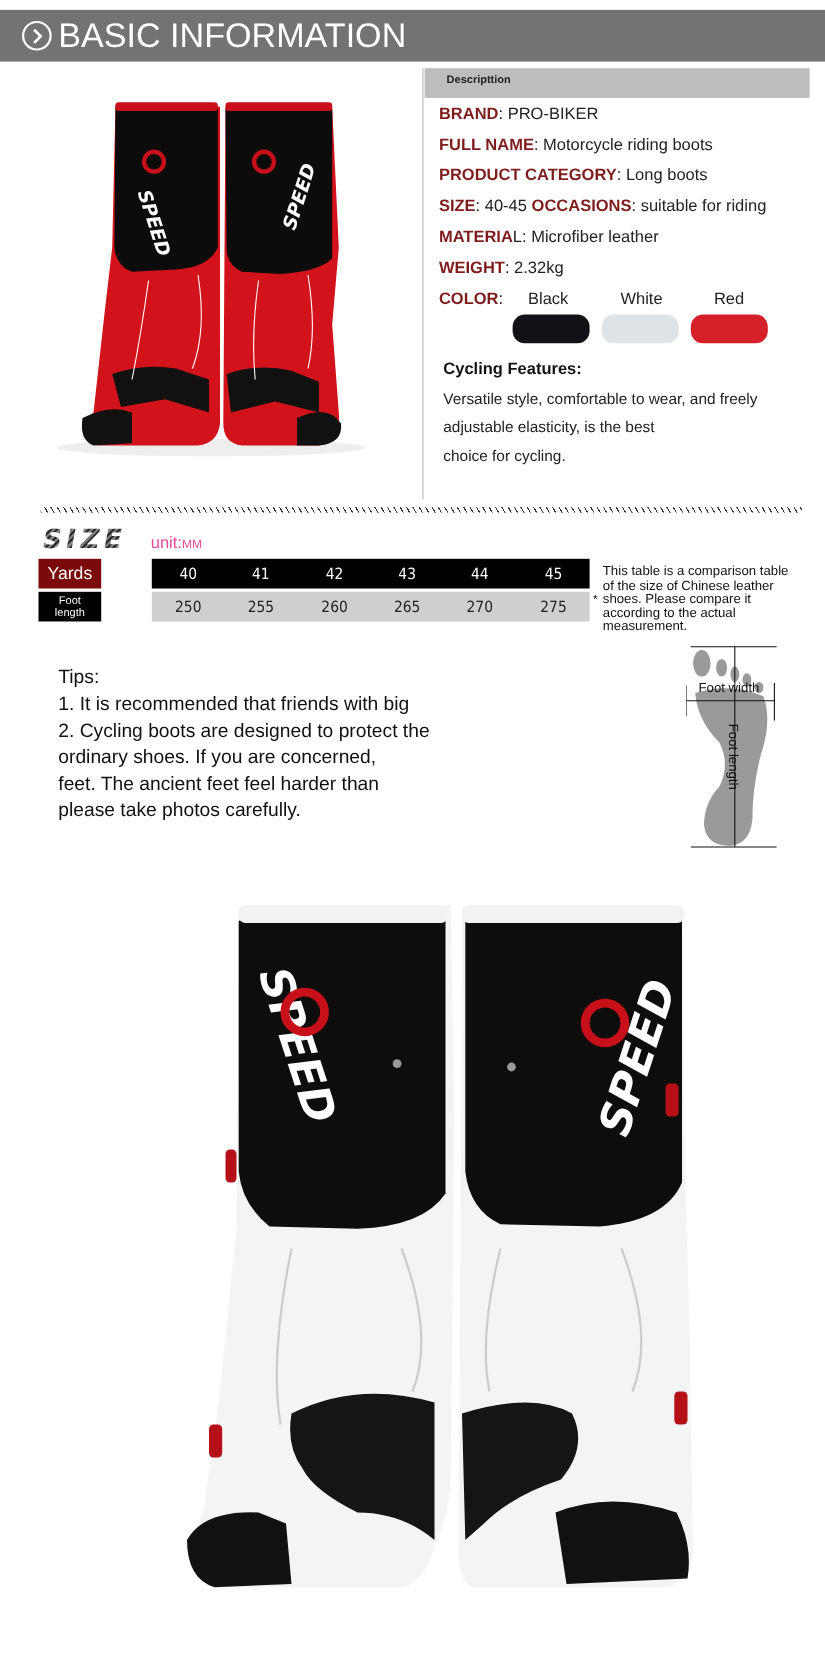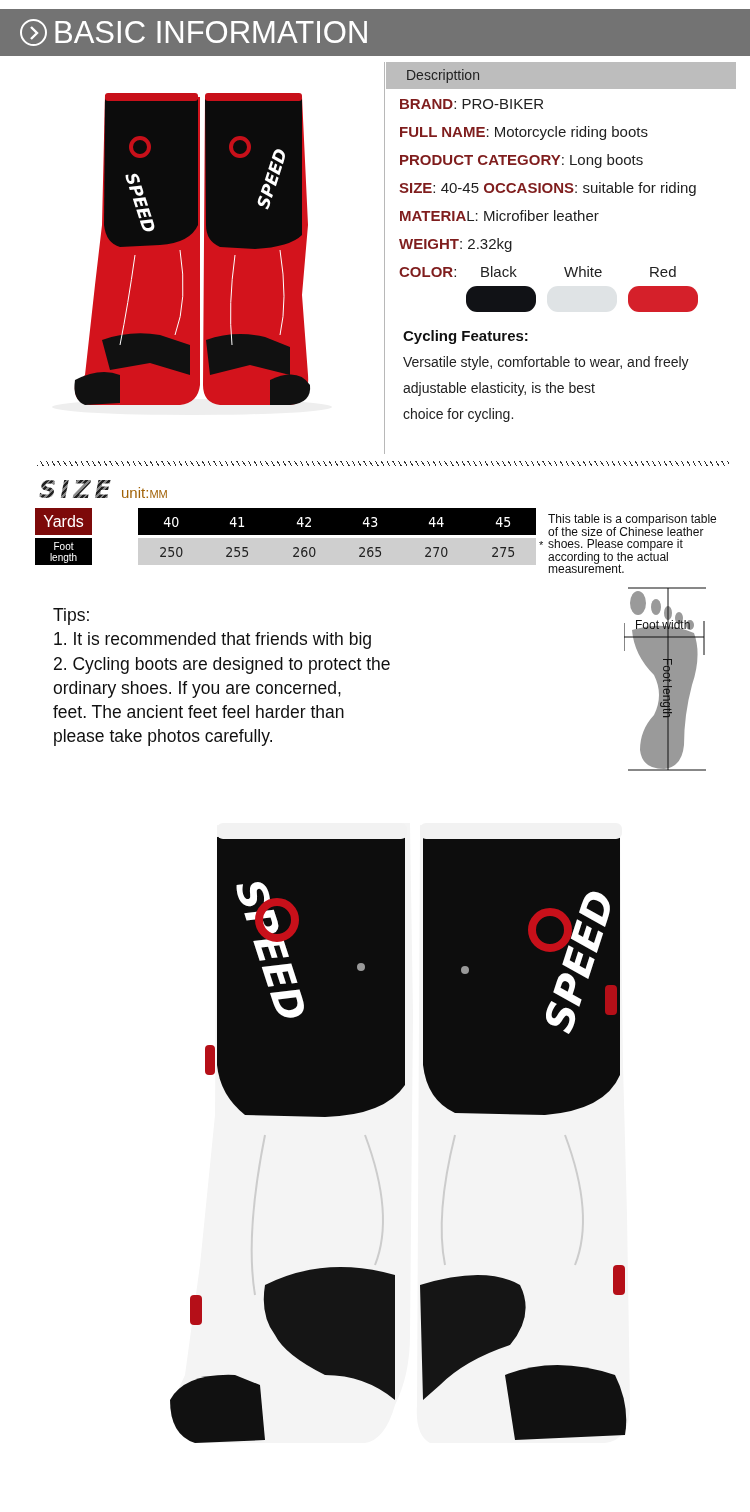--- a/index.html
+++ b/index.html
@@ -12,38 +12,38 @@
   .header .title { color: #fff; font-size: 31px; letter-spacing: 0px; font-family: "Liberation Sans", sans-serif; }
 
   
   .boots-red { position: absolute; left: 40px; top: 85px; width: 305px; height: 330px; }
 
   
   .vdiv { position: absolute; left: 384px; top: 62px; width: 1px; height: 392px; background: #b8b8b8; }
 
   
   .desc-head { position: absolute; left: 386px; top: 62px; width: 350px; height: 27px; background: #bdbdbd; }
-  .desc-head span { position: absolute; left: 20px; top: 5px; font-size: 14px; color: #222; }
+  .desc-head span { position: absolute; left: 20px; top: 5px; font-size: 10px; color: #222; font-weight: bold; }
   .spec { position: absolute; left: 399px; font-size: 15px; color: #222; white-space: nowrap; }
   .spec b { font-weight: bold; color: #7f1d1d; }
   .color-label { position: absolute; font-size: 15px; color: #222; top: 263px; }
   .swatch { position: absolute; top: 286px; width: 70px; height: 26px; border-radius: 11px; }
 
   .features-title { position: absolute; left: 403px; top: 327px; font-size: 15px; font-weight: bold; color: #111; }
   .features-line { position: absolute; left: 403px; font-size: 14px; color: #222; }
 
   
   .hatch { position: absolute; left: 37px; top: 461px; width: 692px; height: 5px;
     background-image: repeating-linear-gradient(60deg, #333 0 1px, transparent 1px 5px); }
 
   
   .size-head { position: absolute; left: 39px; top: 476px; display: flex; align-items: baseline; }
   .size-word { font-size: 24px; font-weight: bold; font-style: italic; letter-spacing: 4px; color: transparent;
     background: repeating-linear-gradient(135deg, #222 0 2px, #888 2px 4px); -webkit-background-clip: text; background-clip: text; font-family: "DejaVu Sans", sans-serif; }
-  .size-unit { font-size: 15px; color: #a16207; margin-left: 6px; }
+  .size-unit { font-size: 15px; color: #ec4899; margin-left: 22px; }
   .size-unit .mm { font-size: 11px; }
 
   
   .tbl { position: absolute; left: 35px; top: 508px; width: 501px; }
   .trow { display: flex; height: 27px; margin-bottom: 3px; gap: 44px; }
   .thead-cell { width: 57px; display: flex; align-items: center; justify-content: center; }
   .thead-cell.red { background: #7d0a0a; color: #fff; font-size: 16px; }
   .thead-cell.blk { background: #000; color: #fff; font-size: 10px; line-height: 11px; text-align: center; }
   .tvals { flex: 1; margin-left: 2px; display: flex; align-items: center; }
   .tvals.dark { background: #000; color: #fff; }

